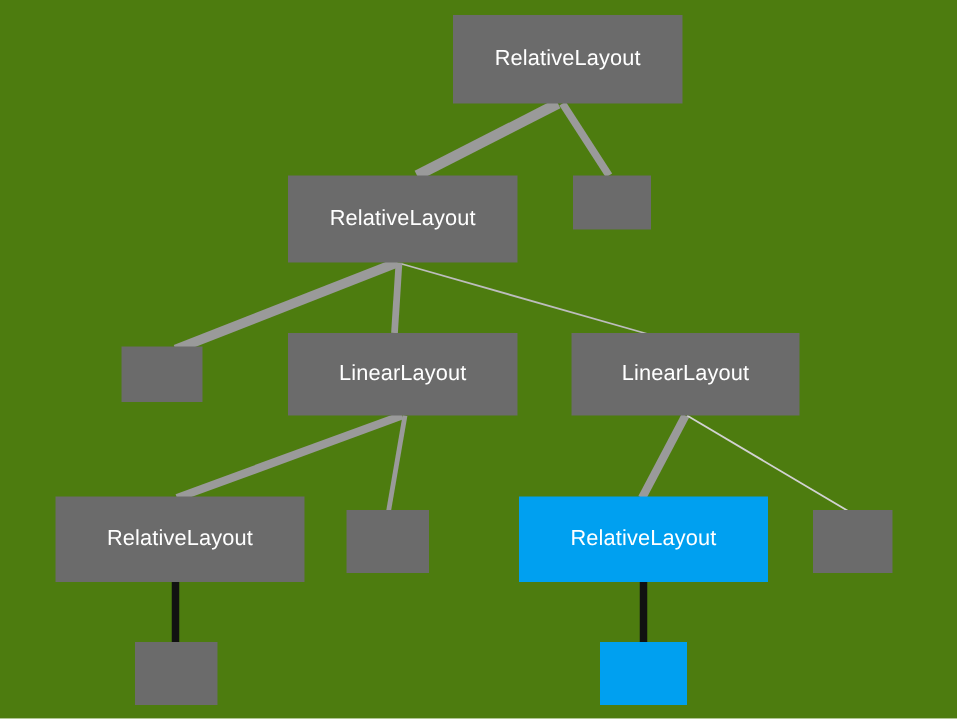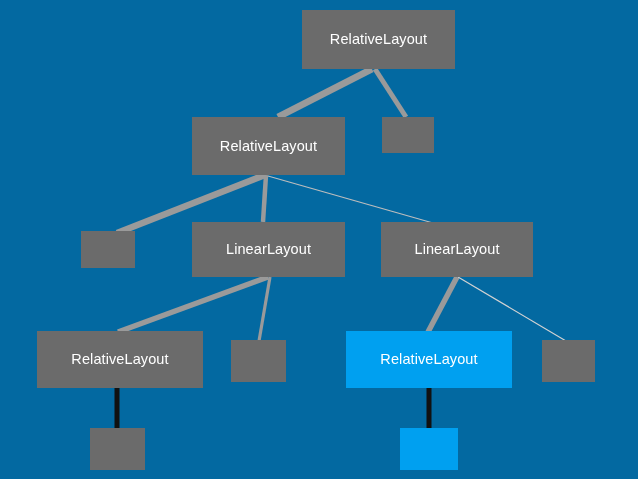--- a/index.html
+++ b/index.html
@@ -8,21 +8,21 @@
     padding: 0;
     background: #ffffff;
   }
   body {
     font-family: "Liberation Sans", sans-serif;
   }
   #canvas {
     position: relative;
     width: 638px;
     height: 479px;
-    background: #0369a1;
+    background: #4d7c0f;
     overflow: hidden;
   }
   #edge-layer {
     position: absolute;
     left: 0;
     top: 0;
     width: 638px;
     height: 479px;
     pointer-events: none;
   }

